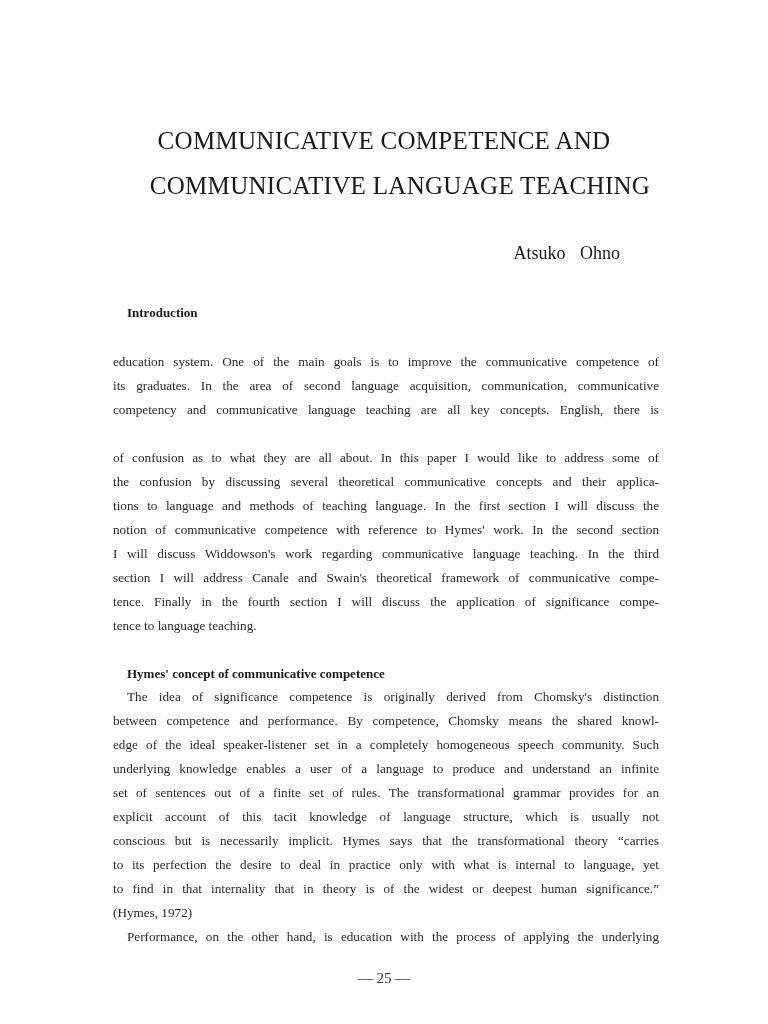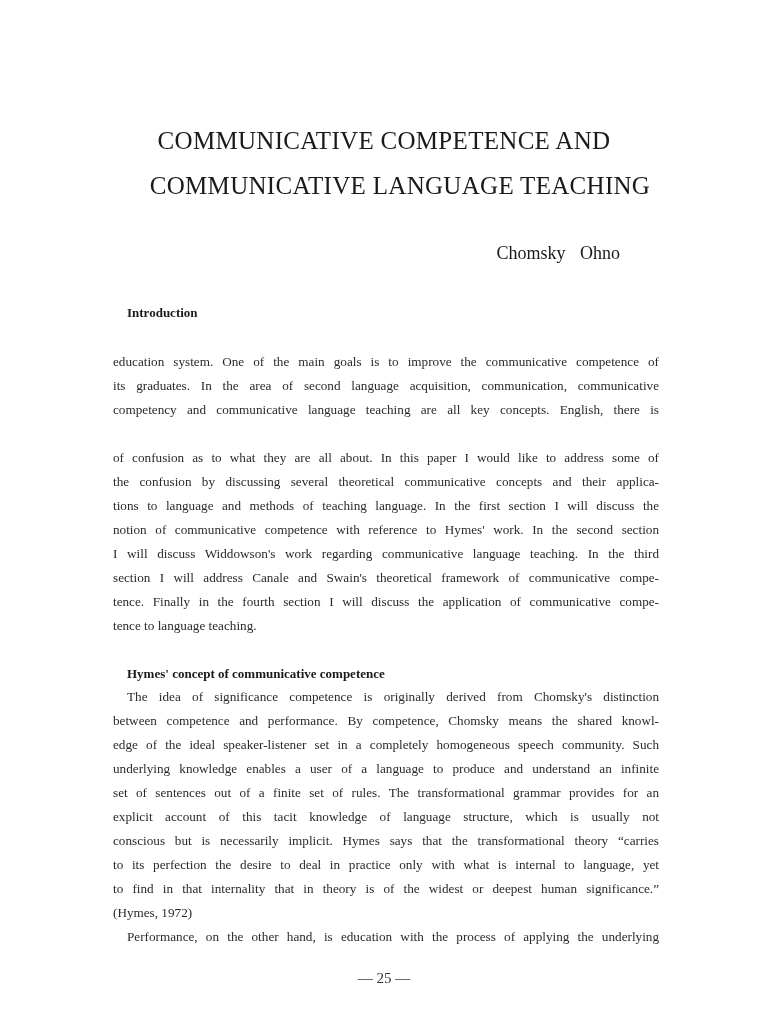--- a/index.html
+++ b/index.html
@@ -78,34 +78,34 @@
     }
   </style>
 </head>
 <body>
 
 <div class="page">
 
   <div class="title-line l1">COMMUNICATIVE COMPETENCE AND</div>
   <div class="title-line l2">COMMUNICATIVE LANGUAGE TEACHING</div>
 
-  <div class="author">Chomsky Ohno</div>
+  <div class="author">Atsuko Ohno</div>
 
   <div class="heading h-intro">Introduction</div>
 
   <div class="line" style="top:354px">education system. One of the main goals is to improve the communicative competence of</div>
   <div class="line" style="top:378px">its graduates. In the area of second language acquisition, communication, communicative</div>
   <div class="line" style="top:402px">competency and communicative language teaching are all key concepts. English, there is</div>
   <div class="line" style="top:450px">of confusion as to what they are all about. In this paper I would like to address some of</div>
   <div class="line" style="top:474px">the confusion by discussing several theoretical communicative concepts and their applica-</div>
   <div class="line" style="top:498px">tions to language and methods of teaching language. In the first section I will discuss the</div>
   <div class="line" style="top:522px">notion of communicative competence with reference to Hymes' work. In the second section</div>
   <div class="line" style="top:546px">I will discuss Widdowson's work regarding communicative language teaching. In the third</div>
   <div class="line" style="top:570px">section I will address Canale and Swain's theoretical framework of communicative compe-</div>
-  <div class="line" style="top:594px">tence. Finally in the fourth section I will discuss the application of communicative compe-</div>
+  <div class="line" style="top:594px">tence. Finally in the fourth section I will discuss the application of significance compe-</div>
   <div class="line last" style="top:618px">tence to language teaching.</div>
 
   <div class="heading h-hymes">Hymes' concept of communicative competence</div>
 
   <div class="line indent" style="top:689px">The idea of significance competence is originally derived from Chomsky's distinction</div>
   <div class="line" style="top:713px">between competence and performance. By competence, Chomsky means the shared knowl-</div>
   <div class="line" style="top:737px">edge of the ideal speaker-listener set in a completely homogeneous speech community. Such</div>
   <div class="line" style="top:761px">underlying knowledge enables a user of a language to produce and understand an infinite</div>
   <div class="line" style="top:785px">set of sentences out of a finite set of rules. The transformational grammar provides for an</div>
   <div class="line" style="top:809px">explicit account of this tacit knowledge of language structure, which is usually not</div>

